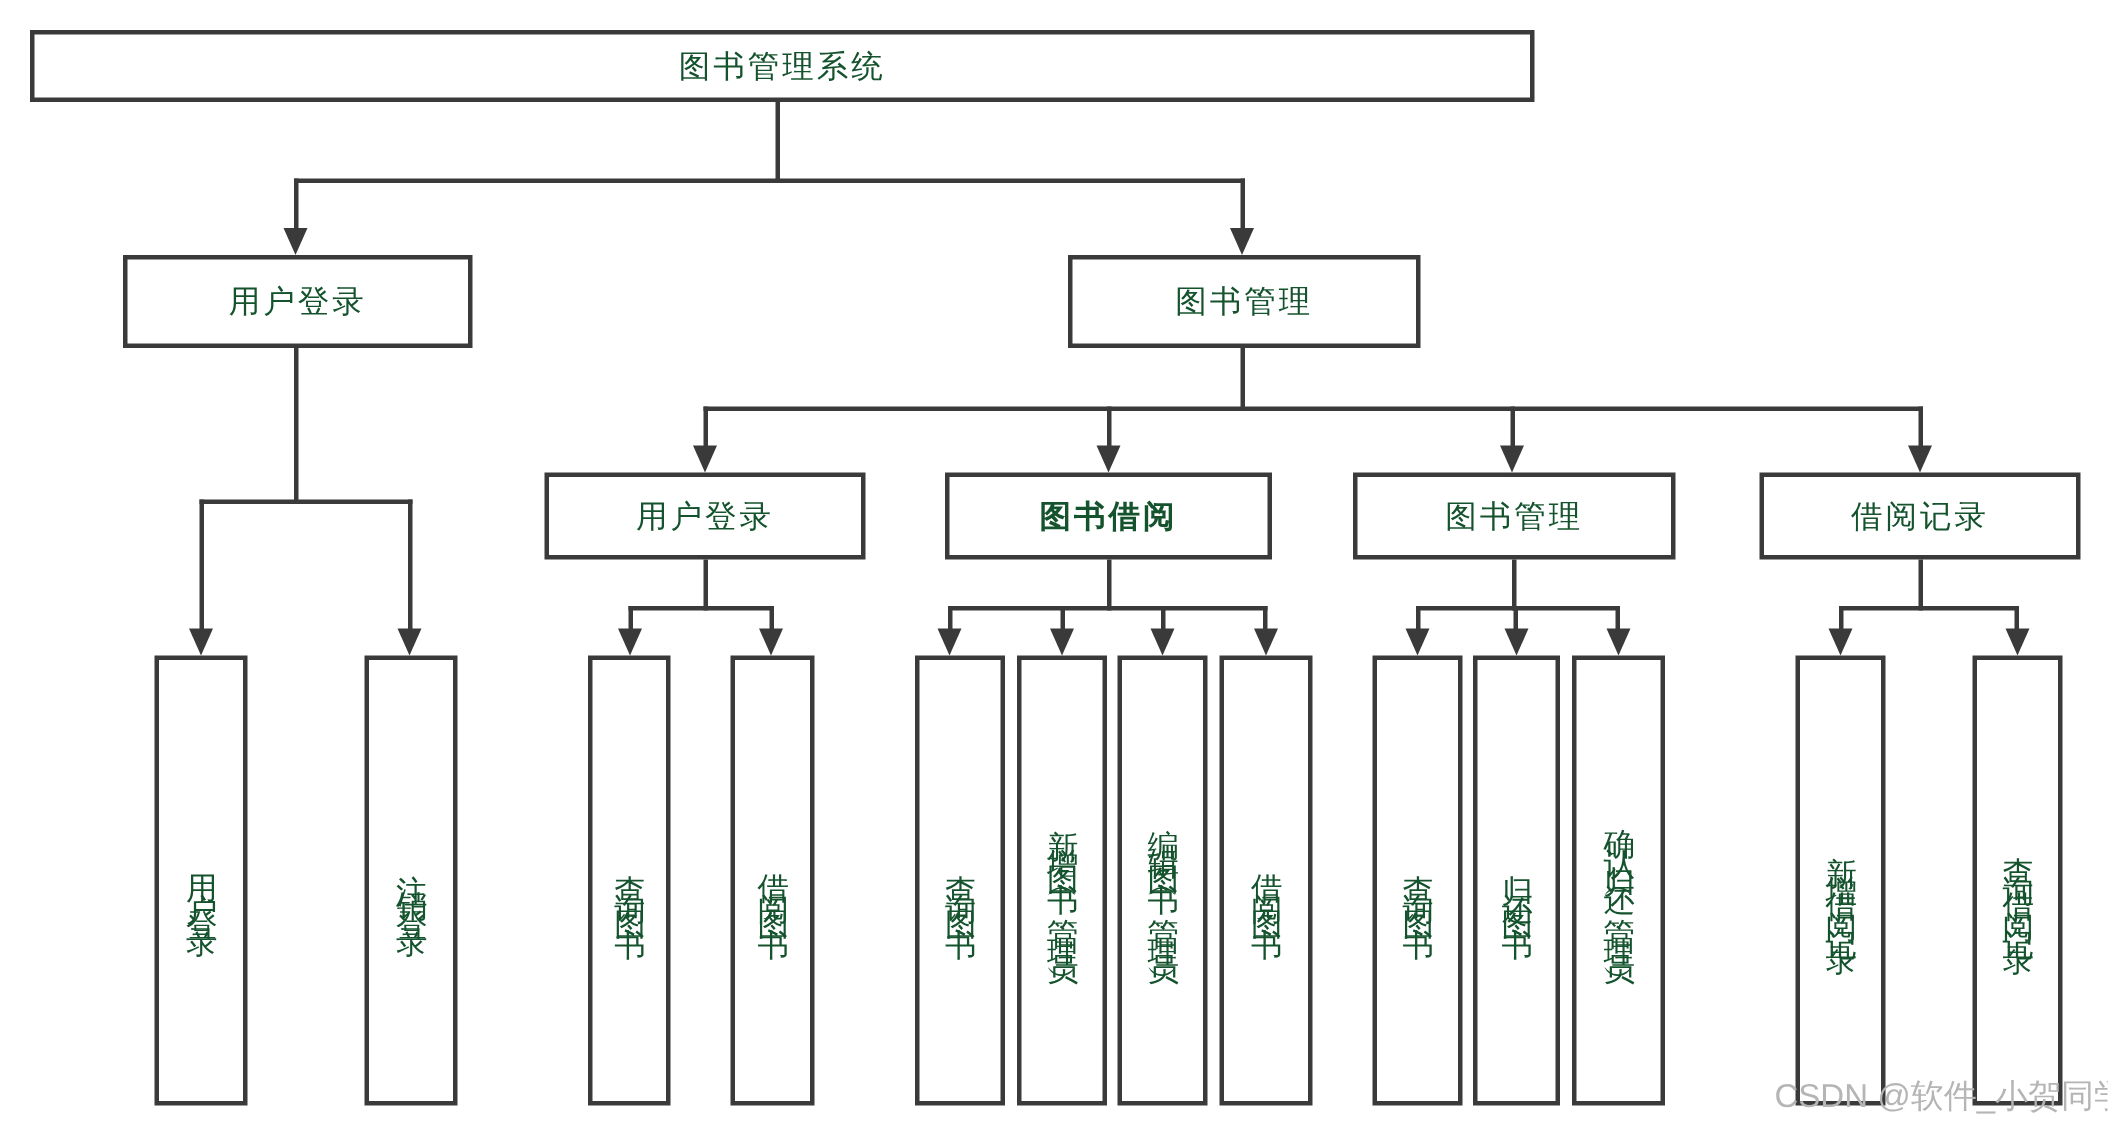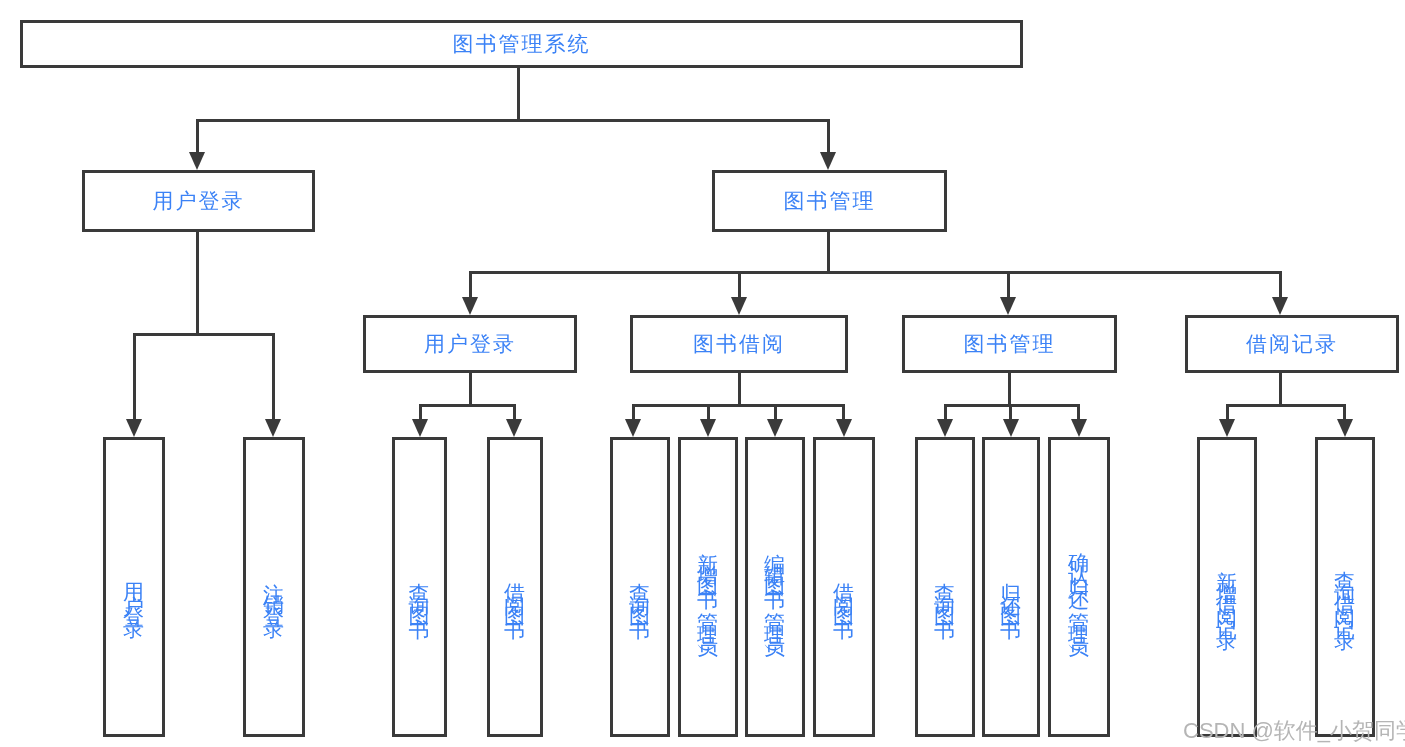--- a/index.html
+++ b/index.html
@@ -6,21 +6,21 @@
   body{
     width:1405px;height:747px;position:relative;background:#ffffff;
     font-family:"Liberation Sans","DejaVu Sans",sans-serif;
     overflow:hidden;
   }
   .stage{position:absolute;left:0;top:0;width:1405px;height:747px;}
   .box{
     position:absolute;box-sizing:border-box;
     border:3px solid #3a3a3a;background:#ffffff;
     display:flex;align-items:center;justify-content:center;
-    color:#3b82f6;font-size:21px;letter-spacing:2px;
+    color:#14532d;font-size:21px;letter-spacing:2px;
   }
   .leaf{
     writing-mode:vertical-rl;text-orientation:mixed;
     letter-spacing:12px;line-height:1.0;
     padding-top:6px;
   }
   .hline{position:absolute;height:3px;background:#3a3a3a;}
   .vline{position:absolute;width:3px;background:#3a3a3a;}
   .arrow{
     position:absolute;width:0;height:0;
@@ -40,25 +40,25 @@
 <div class="stage">
 
   <div class="box" style="left:20px;top:20px;width:1003px;height:48px;">图书管理系统</div>
 
   <div class="box" style="left:82px;top:170px;width:233px;height:62px;">用户登录</div>
 
   <div class="box" style="left:712px;top:170px;width:235px;height:62px;">图书管理</div>
 
   <div class="box" style="left:363px;top:315px;width:214px;height:58px;">用户登录</div>
 
-  <div class="box" style="left:630px;top:315px;width:218px;height:58px;">图书借阅</div>
+  <div class="box" style="left:630px;top:315px;width:218px;height:58px;font-weight:bold;">图书借阅</div>
 
   <div class="box" style="left:902px;top:315px;width:215px;height:58px;">图书管理</div>
 
-  <div class="box" style="left:1173px;top:315px;width:214px;height:58px;margin-left:12px;">借阅记录</div>
+  <div class="box" style="left:1173px;top:315px;width:214px;height:58px;">借阅记录</div>
 
   <div class="box leaf" style="left:103px;top:437px;width:62px;height:300px;">用户登录</div>
 
   <div class="box leaf" style="left:243px;top:437px;width:62px;height:300px;">注销登录</div>
 
   <div class="box leaf" style="left:392px;top:437px;width:55px;height:300px;">查询图书</div>
 
   <div class="box leaf" style="left:487px;top:437px;width:56px;height:300px;">借阅图书</div>
 
   <div class="box leaf" style="left:610px;top:437px;width:60px;height:300px;">查询图书</div>

